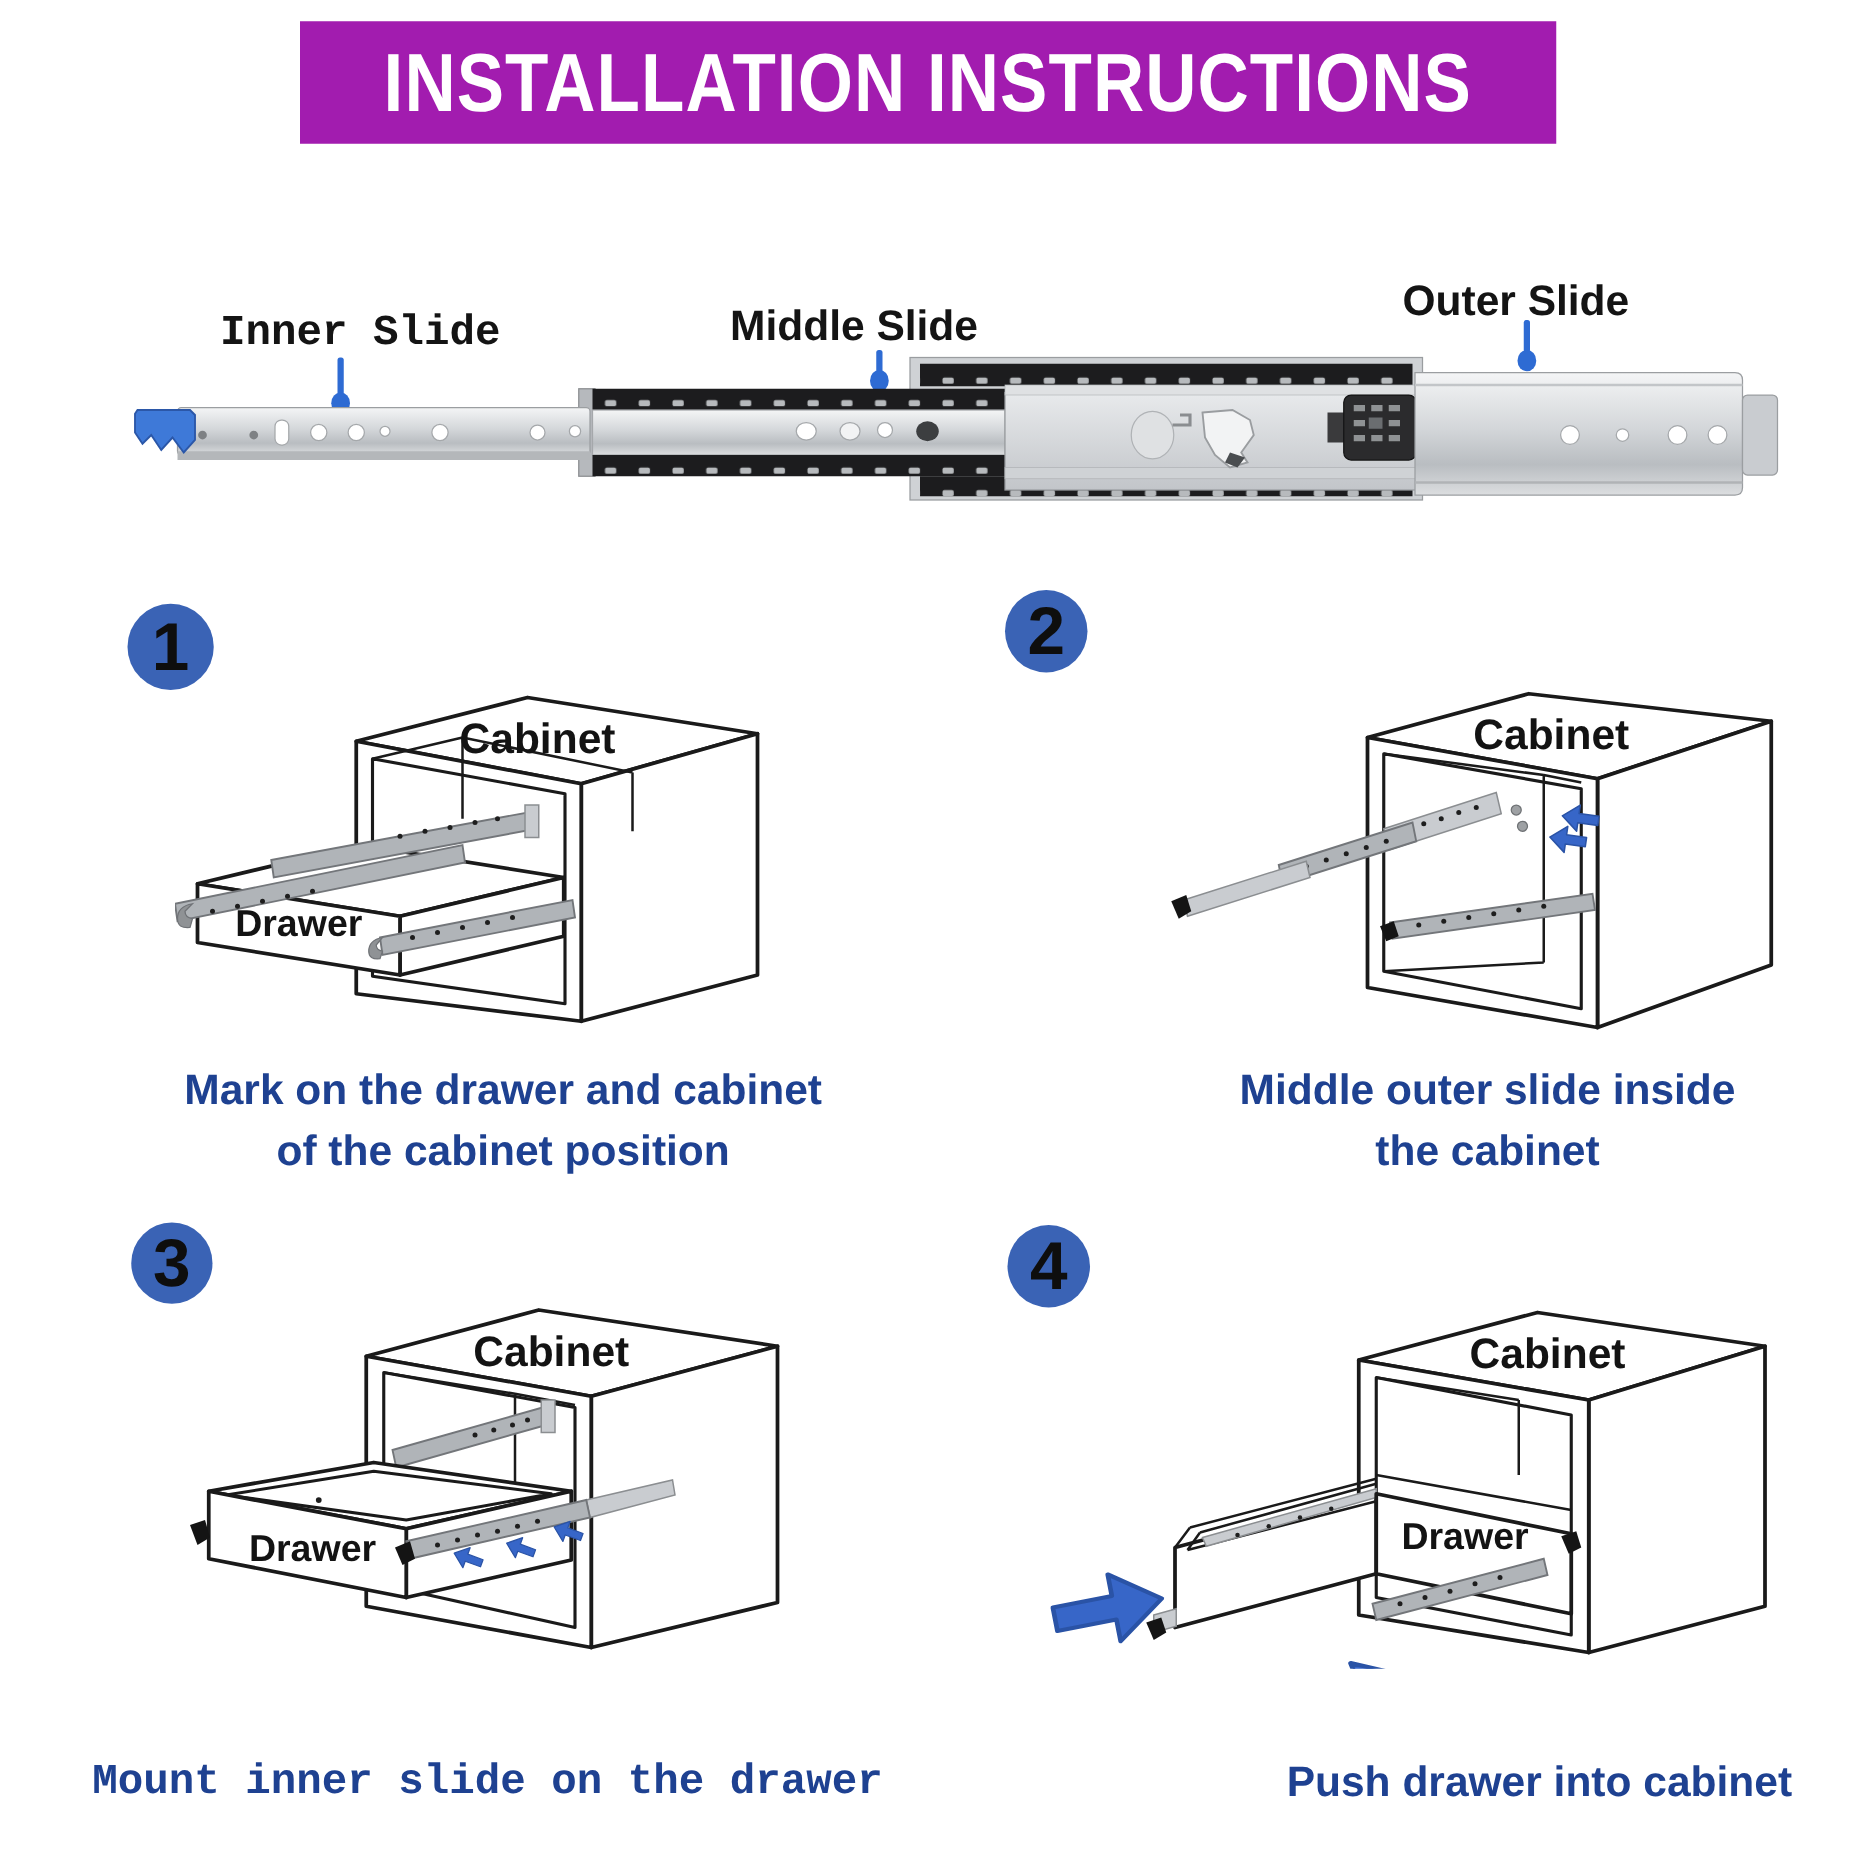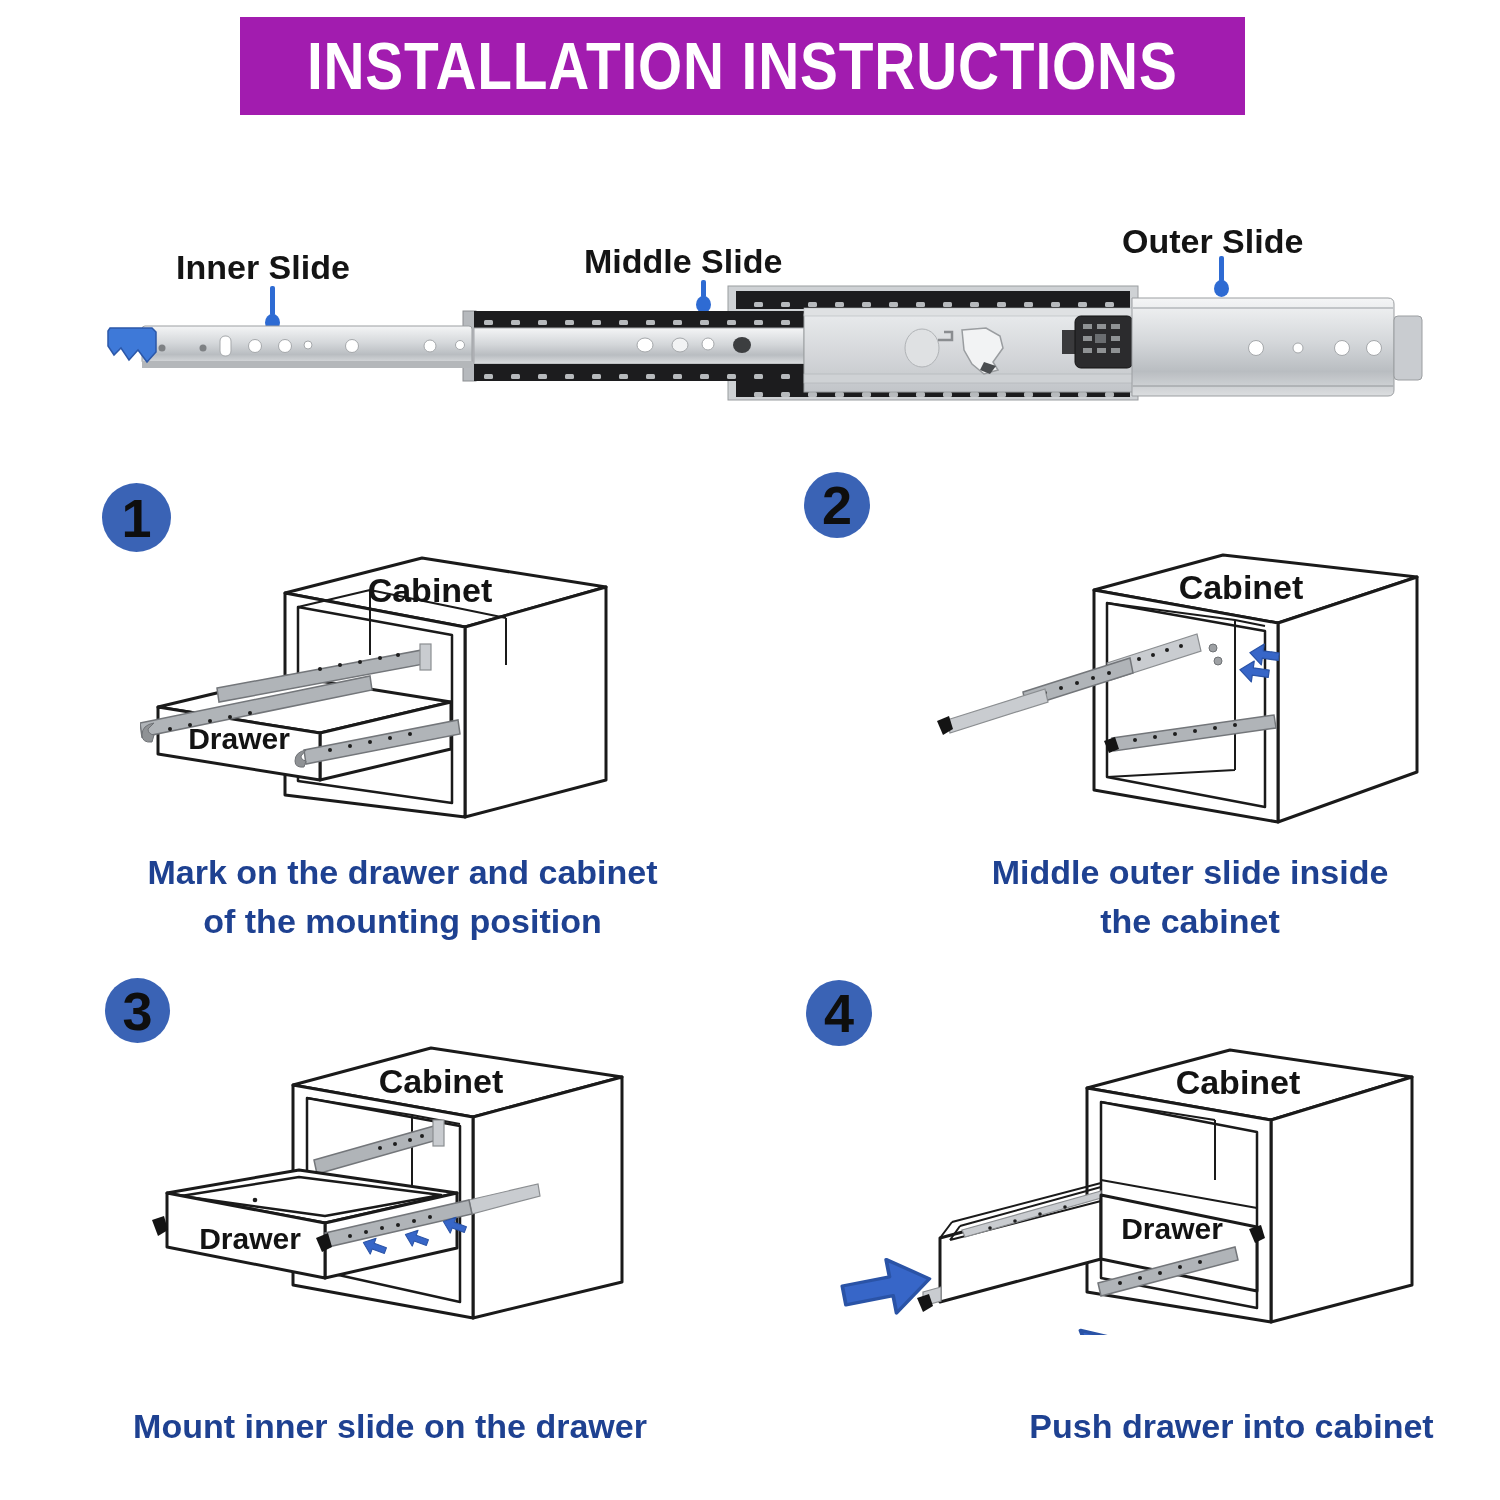--- a/index.html
+++ b/index.html
@@ -47,21 +47,21 @@
 </style>
 </head>
 <body>
 
 <div class="page">
 
   <div class="banner">
     <span class="banner-text">INSTALLATION INSTRUCTIONS</span>
   </div>
 
-  <div class="part-label" style="left:176px;top:248px;">Inner Slide</div>
+  <div class="part-label" style="left:176px;top:248px;font-family:Liberation Mono, monospace;">Inner Slide</div>
   <div class="part-label" style="left:584px;top:242px;">Middle Slide</div>
   <div class="part-label" style="left:1122px;top:222px;text-align:right;">Outer Slide</div>
 
   <div class="pin" style="left:264px;top:286px;">
     <div class="pin-stem" style="height:30px;"></div>
     <div class="pin-blob"></div>
   </div>
   <div class="pin" style="left:695px;top:280px;">
     <div class="pin-stem" style="height:18px;"></div>
     <div class="pin-blob"></div>
@@ -333,26 +333,26 @@
     <g>
       <use href="#arr4" class="arrow" transform="translate(18,224) rotate(-11) scale(1.85,1.6)"></use>
       <use href="#arr4" class="arrow" transform="translate(214,304) rotate(-22) scale(1.85,1.6)"></use>
     </g>
     <text class="cabt" x="418" y="54">Cabinet</text>
     <text class="drwt" x="352" y="199">Drawer</text>
   </svg>
 
   <div class="caption" style="left:55px;top:848px;width:695px;">
     <div>Mark on the drawer and cabinet</div>
-    <div>of the mounting position</div>
+    <div>of the cabinet position</div>
   </div>
   <div class="caption" style="left:930px;top:848px;width:520px;">
     <div>Middle outer slide inside</div>
     <div>the cabinet</div>
   </div>
-  <div class="caption" style="left:30px;top:1402px;width:720px;">
+  <div class="caption" style="left:30px;top:1402px;width:720px;font-family:Liberation Mono, monospace;">
     <div>Mount inner slide on the drawer</div>
   </div>
   <div class="caption" style="left:969px;top:1402px;width:525px;">
     <div>Push drawer into cabinet</div>
   </div>
 
 </div>
 
 </body></html>

